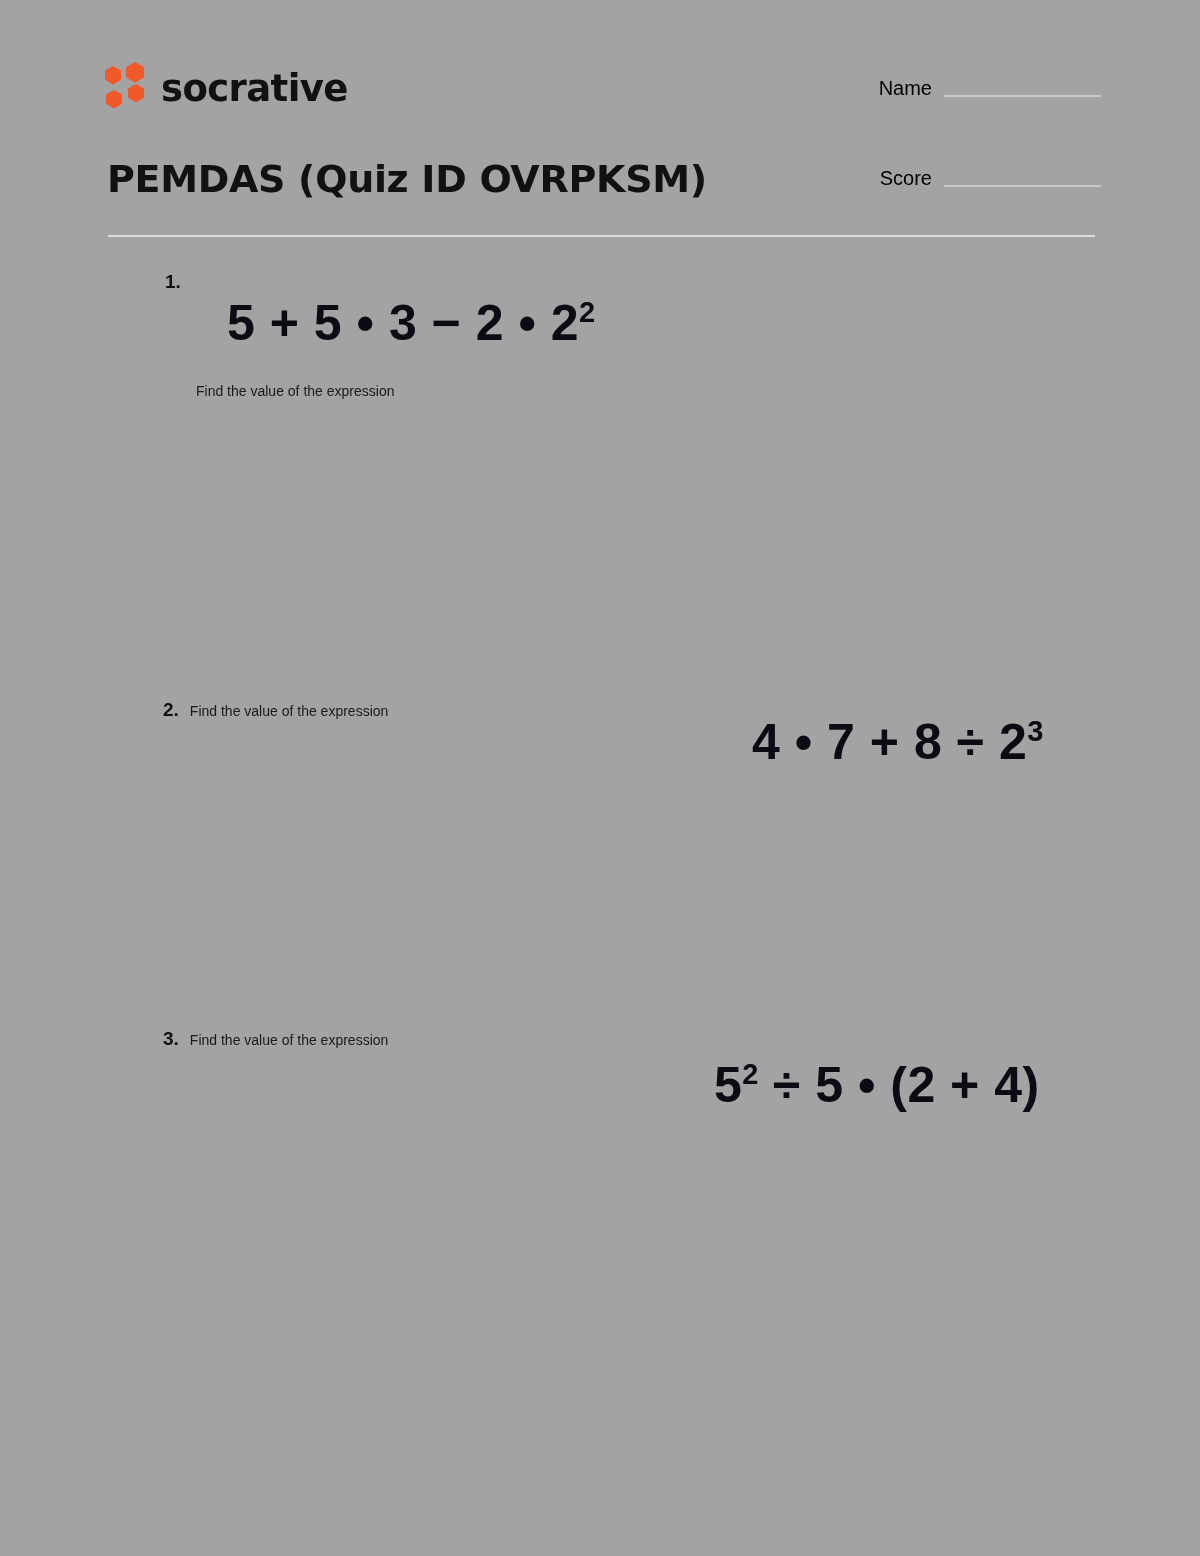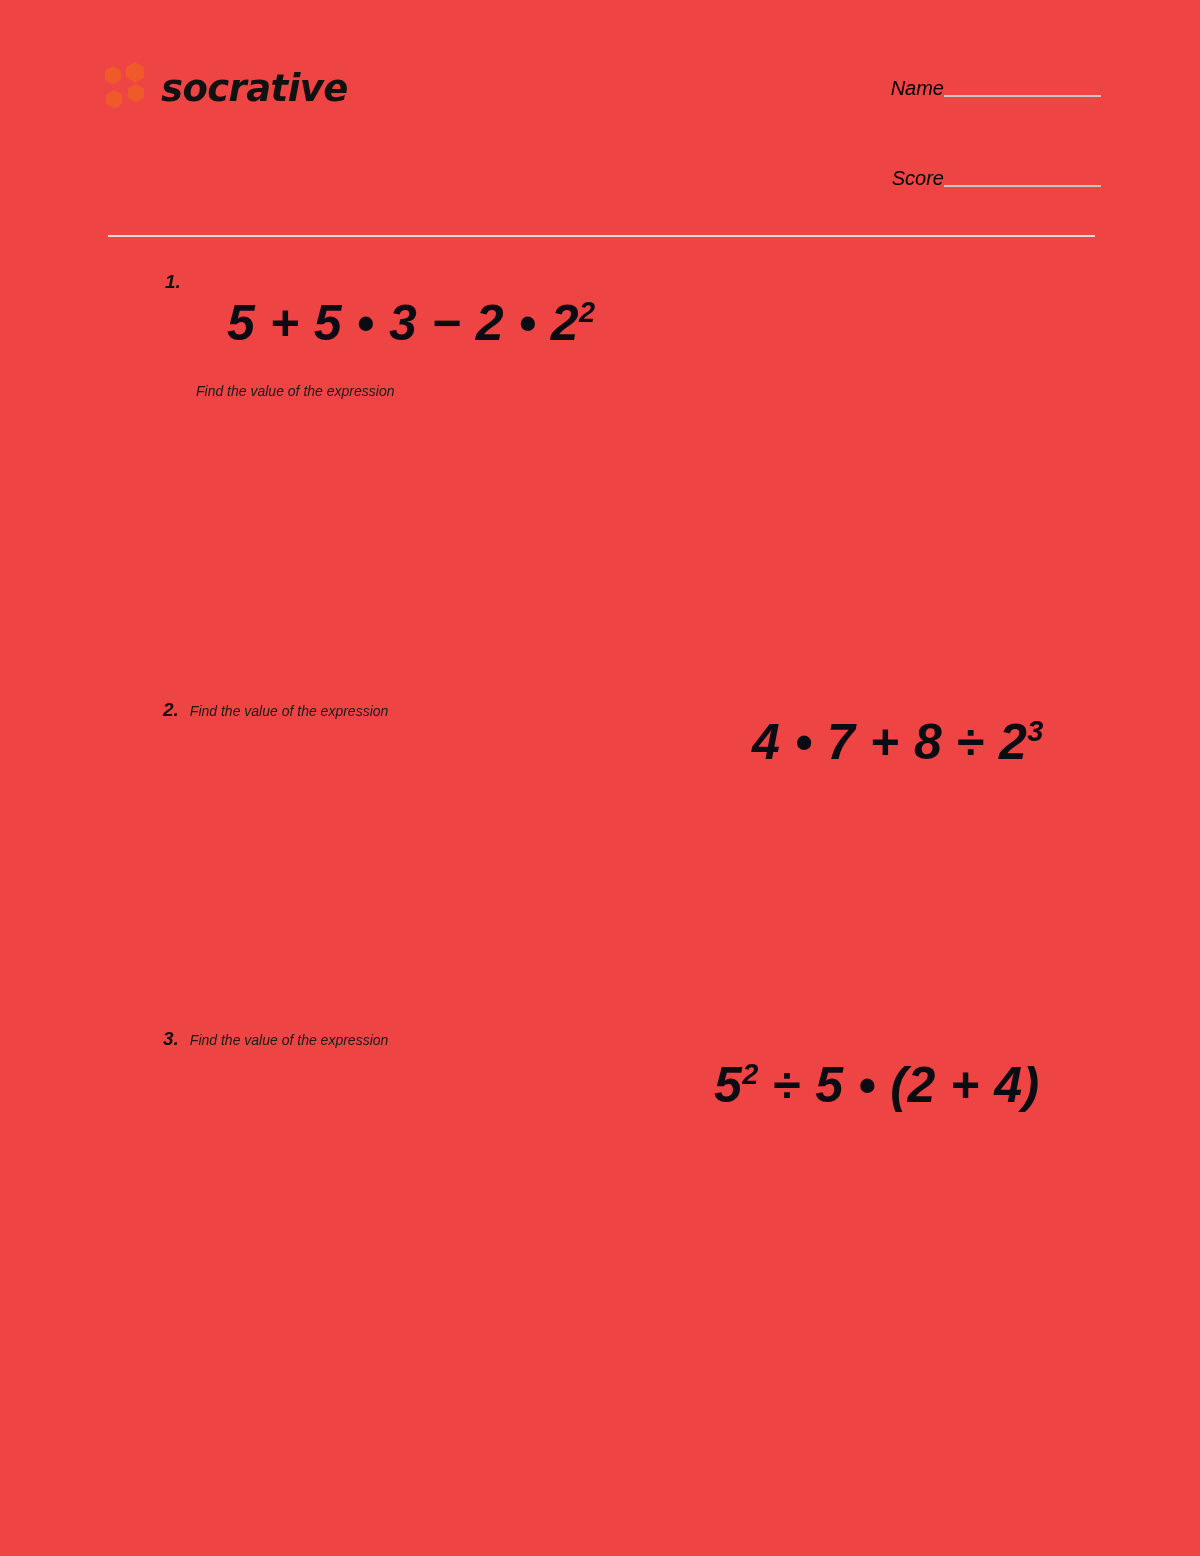--- a/index.html
+++ b/index.html
@@ -12,22 +12,21 @@
     height: 1556px;
     position: relative;
     font-family: "Liberation Sans", sans-serif;
     color: #000000;
     overflow: hidden;
   }
 
   .page {
     position: absolute;
     inset: 0;
-    background: #ef4444;
-    font-style: italic;
+    background: #a3a3a3;
   }
 
   
   .header {
     position: absolute;
     left: 0;
     top: 0;
     width: 1200px;
     height: 235px;
   }
@@ -60,20 +59,21 @@
     position: absolute;
     left: 846px;
     top: 70px;
     width: 255px;
   }
   .meta-row {
     display: flex;
     align-items: flex-end;
     justify-content: flex-end;
     height: 30px;
+    gap: 12px;
   }
   .meta-row.score-row {
     margin-top: 60px;
   }
   .meta-label {
     font-size: 20px;
     color: #000000;
     line-height: 1;
     white-space: nowrap;
     padding-bottom: 2px;
@@ -185,20 +185,21 @@
       <div class="meta-row">
         <span class="meta-label">Name</span>
         <span class="meta-line"></span>
       </div>
       <div class="meta-row score-row">
         <span class="meta-label">Score</span>
         <span class="meta-line"></span>
       </div>
     </div>
 
+    <div class="doc-title">PEMDAS (Quiz ID OVRPKSM)</div>
   </div>
 
   <div class="divider"></div>
 
   <div class="q q1">
     <span class="q-num">1.</span>
     <span class="q-expr"><span>5 + 5 • 3 − 2 • 2</span><sup>2</sup></span>
     <span class="q-prompt">Find the value of the expression</span>
   </div>
   <div class="answer-space" style="top:410px;height:270px;"></div>

